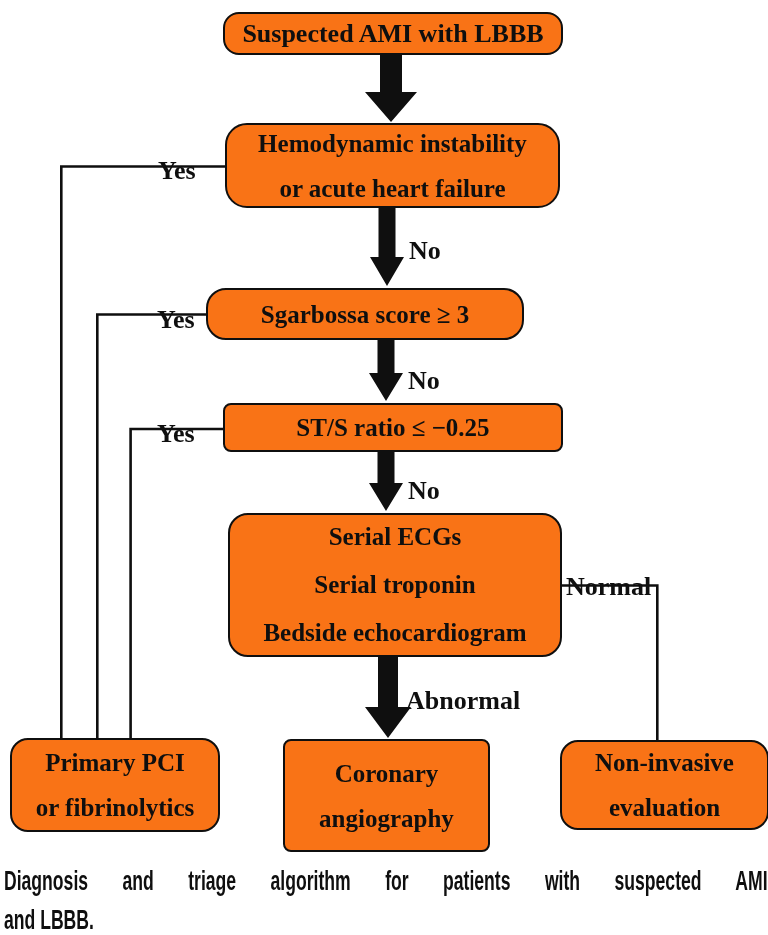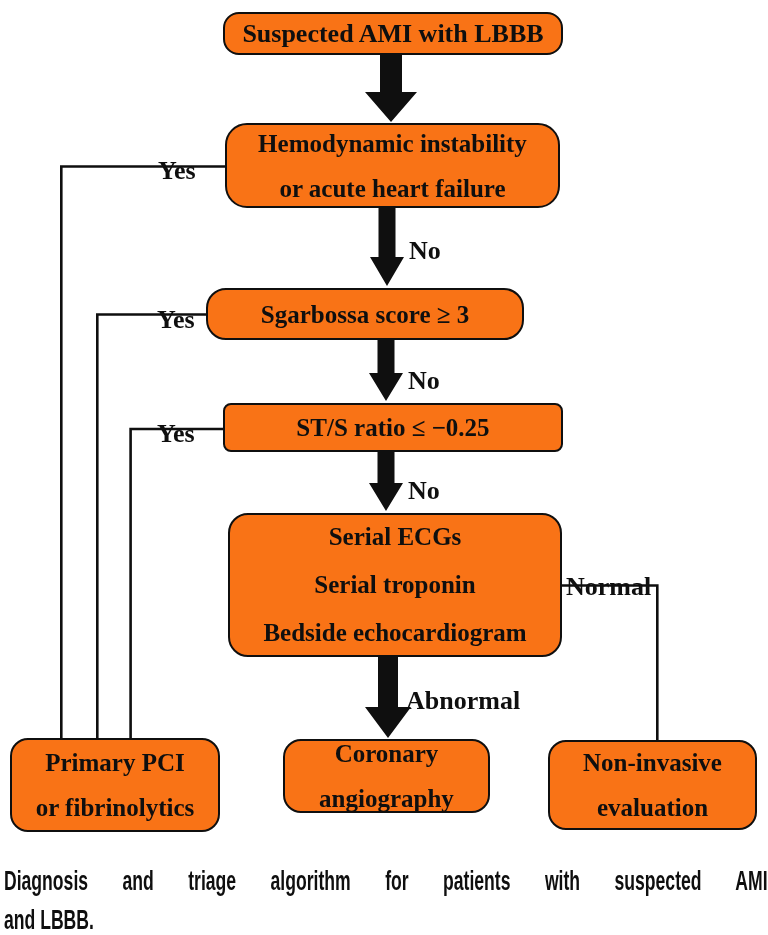--- a/index.html
+++ b/index.html
@@ -38,22 +38,22 @@
     line-height: 45px;
     white-space: nowrap;
   }
 
   #n-start     { left: 223px; top:  12px; width: 340px; height: 43px;  border-radius: 16px; font-size: 26px; }
   #n-hemo      { left: 225px; top: 123px; width: 335px; height: 85px;  border-radius: 22px; }
   #n-sgarbossa { left: 206px; top: 288px; width: 318px; height: 52px;  border-radius: 20px; }
   #n-ratio     { left: 223px; top: 403px; width: 340px; height: 49px;  border-radius: 8px; }
   #n-workup    { left: 228px; top: 513px; width: 334px; height: 144px; border-radius: 20px; line-height: 48px; }
   #n-pci       { left:  10px; top: 738px; width: 210px; height: 94px;  border-radius: 18px; }
-  #n-angio     { left: 283px; top: 739px; width: 207px; height: 74px;  border-radius: 18px; }
-  #n-noninv    { left: 548px; top: 740px; width: 209px; height: 90px;  border-radius: 18px; }
+  #n-angio     { left: 283px; top: 739px; width: 207px; height: 113px;  border-radius: 8px; }
+  #n-noninv    { left: 560px; top: 740px; width: 209px; height: 90px;  border-radius: 18px; }
 
   .lbl {
     position: absolute;
     font-weight: bold;
     font-size: 26px;
     line-height: 30px;
     white-space: nowrap;
     color: #0f0f0f;
     margin-top: 20px;
   }

